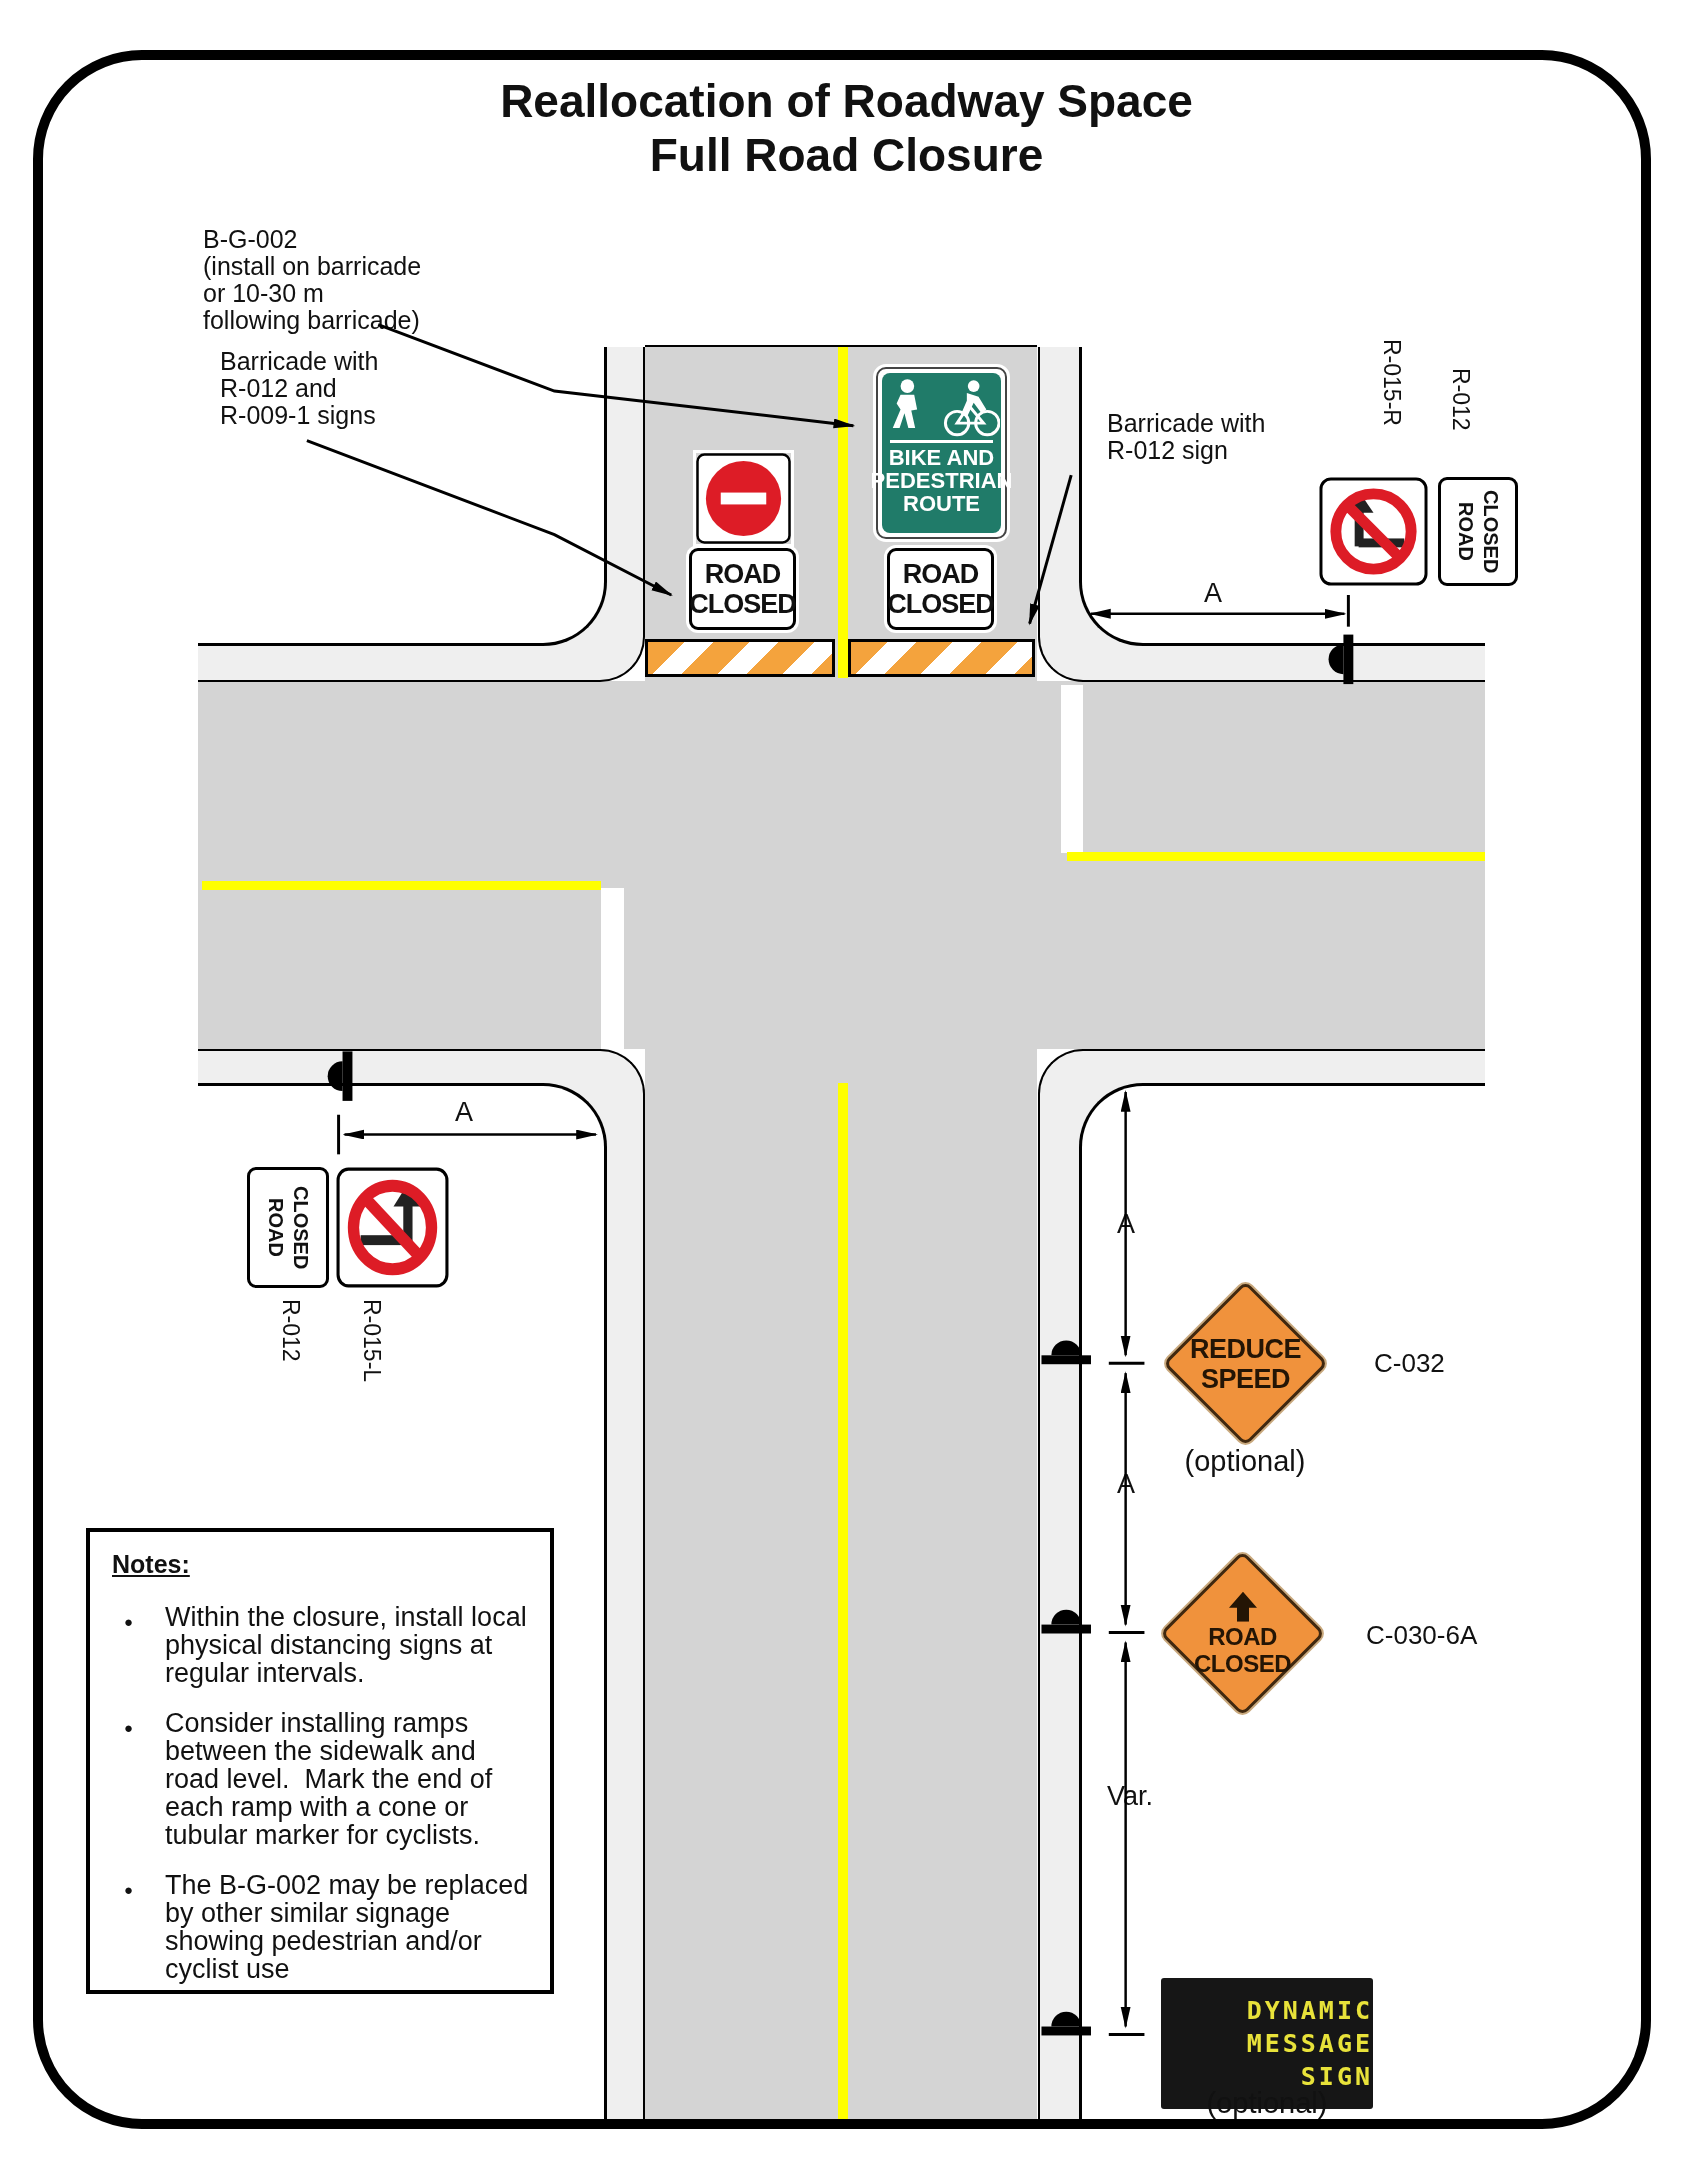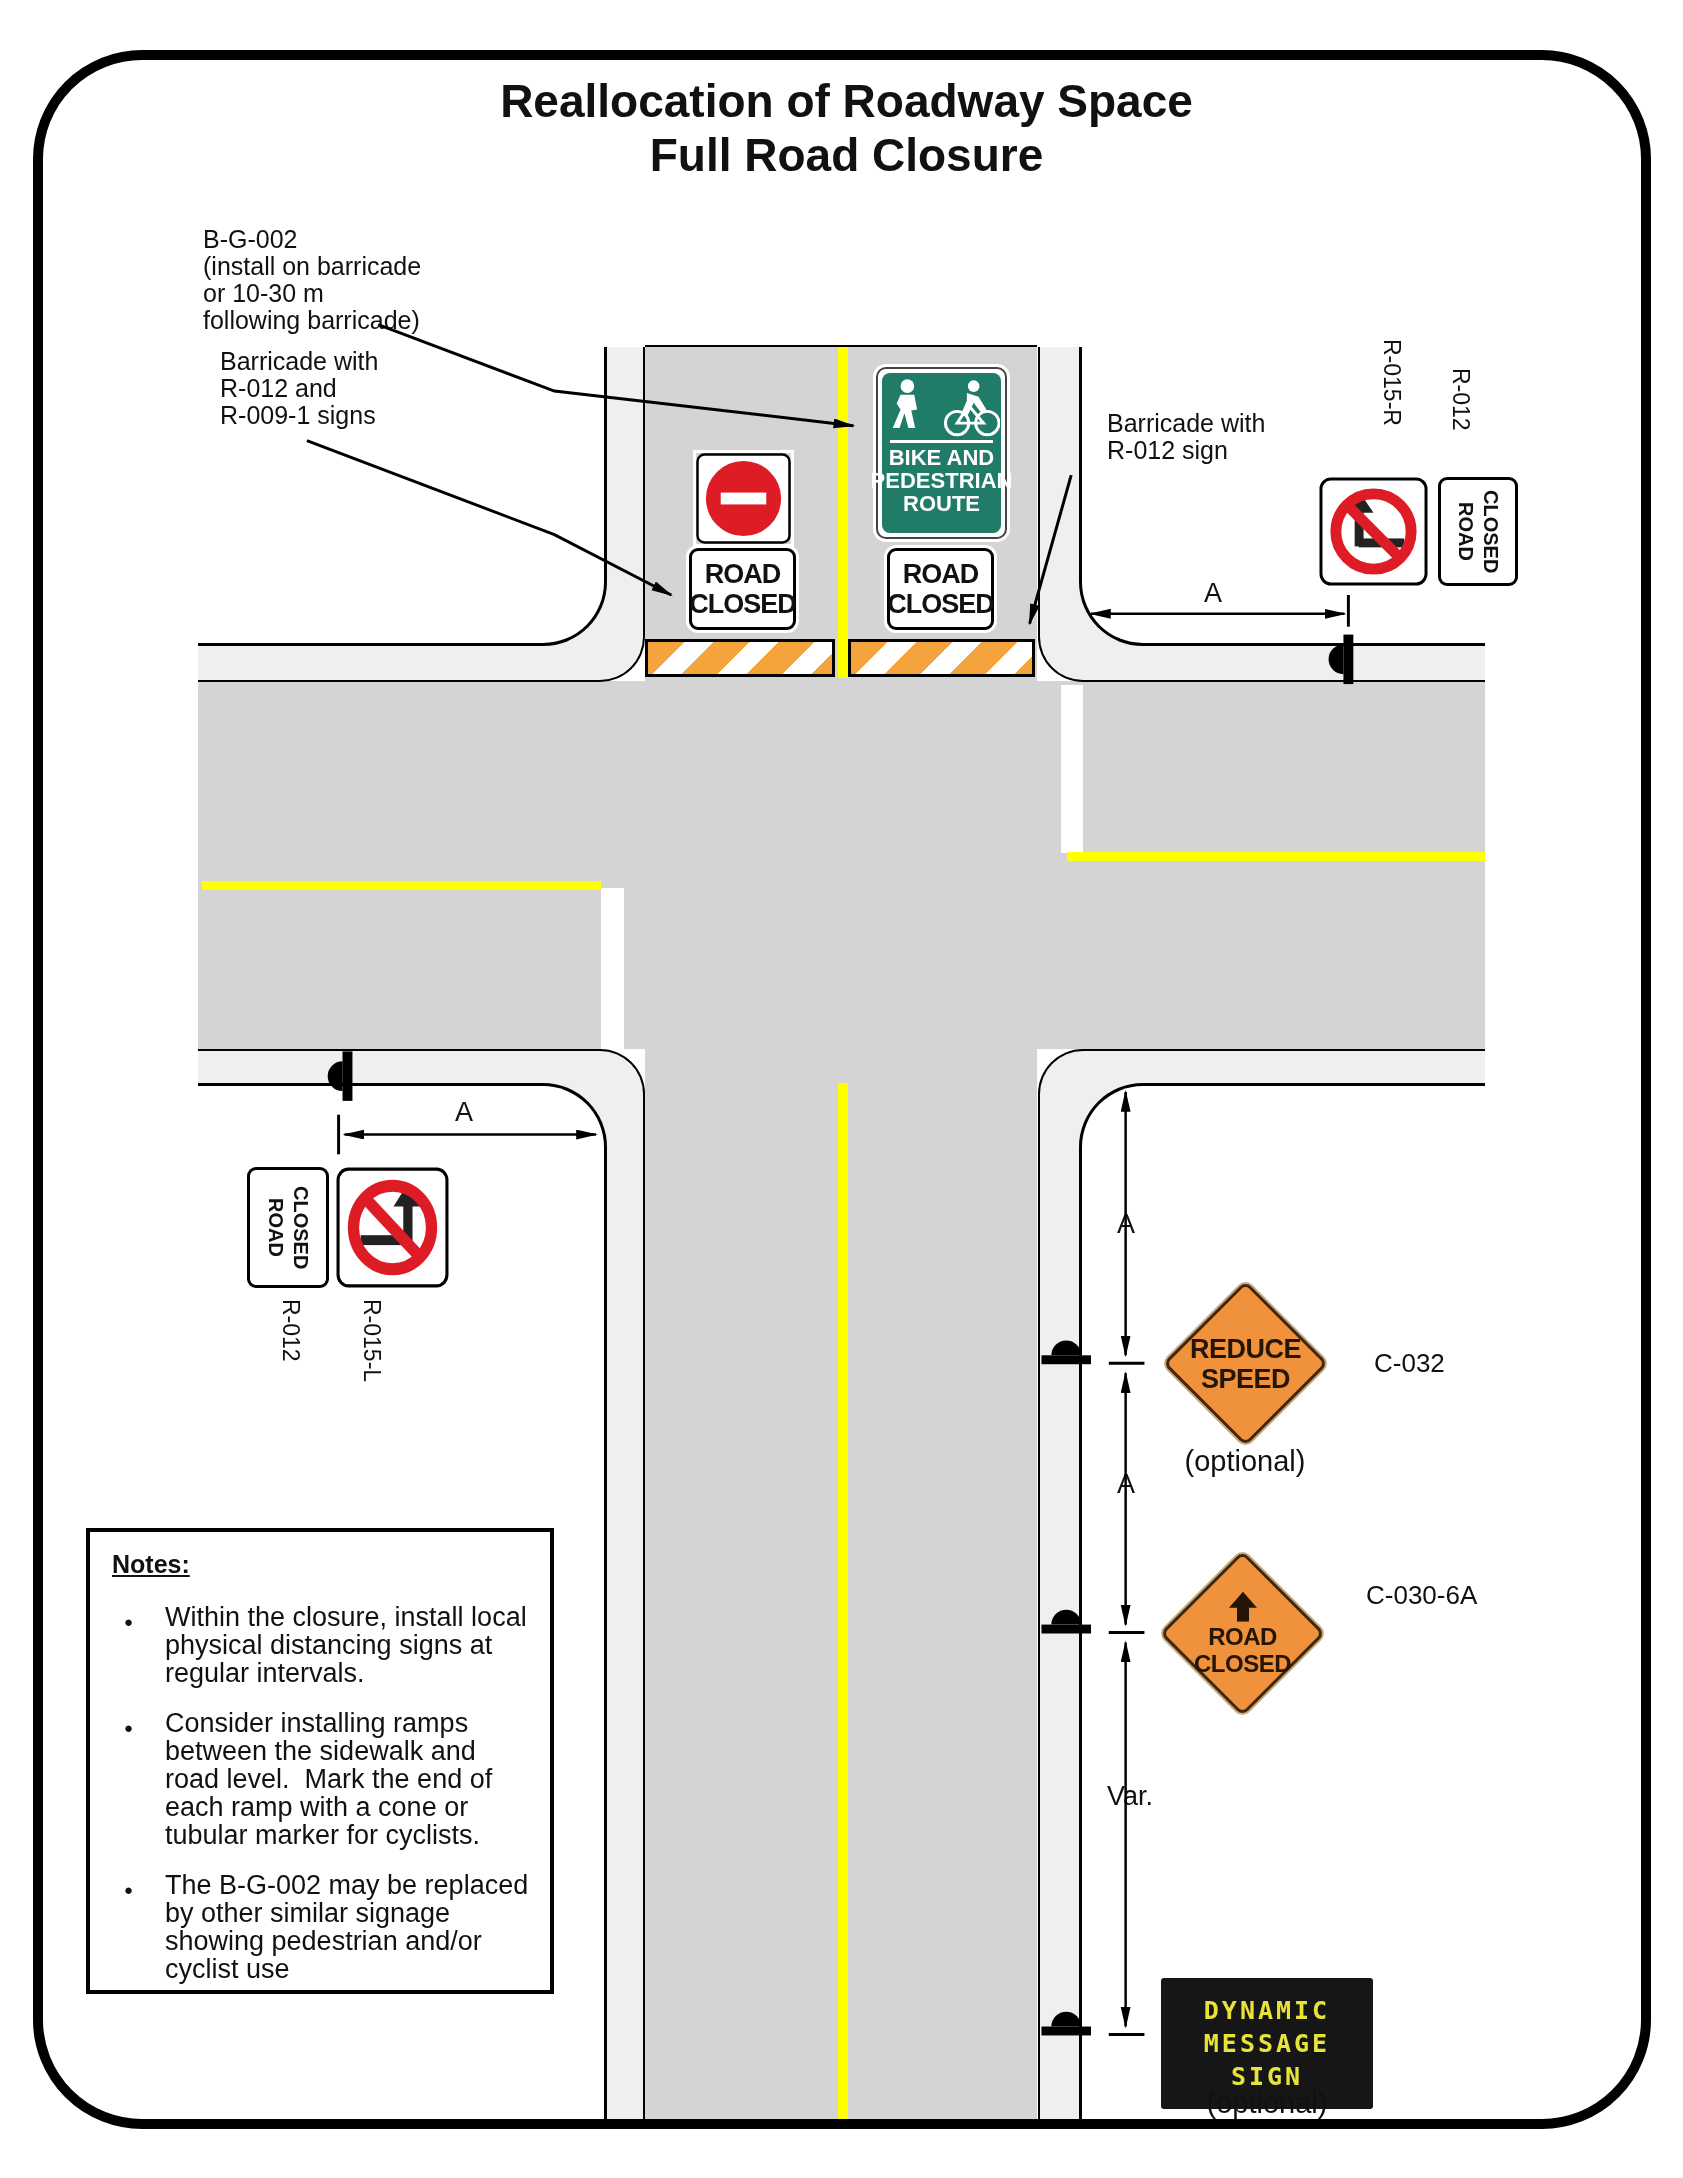--- a/index.html
+++ b/index.html
@@ -178,23 +178,23 @@
 
   <div class="abs diamond" style="left:1184px;top:1575px;width:117px;height:117px;">
     <div class="inner rca-text">
       <svg width="40" height="30" viewBox="0 0 40 30" style="display:block;margin:0 auto 1px;">
         <polygon points="20,0 6,16 14,16 14,30 26,30 26,16 34,16" fill="#241505"></polygon>
       </svg>
       <div>ROAD</div>
       <div>CLOSED</div>
     </div>
   </div>
-  <div class="abs codelab" style="left:1366px;top:1580px;">C-030-6A</div>
-
-  <div class="abs dms" style="left:1161px;top:1978px;width:212px;height:131px;">
+  <div class="abs codelab" style="left:1366px;top:1620px;">C-030-6A</div>
+
+  <div class="abs dms" style="left:1161px;top:1978px;width:212px;height:131px;align-items:flex-end;">
     <div>DYNAMIC</div>
     <div>MESSAGE</div>
     <div>SIGN</div>
   </div>
   <div class="abs optlab" style="left:1168px;top:2087px;width:198px;">(optional)</div>
 
   <div class="abs callout" style="left:203px;top:226px;">B-G-002
 (install on barricade
 or 10-30 m
 following barricade)</div>

